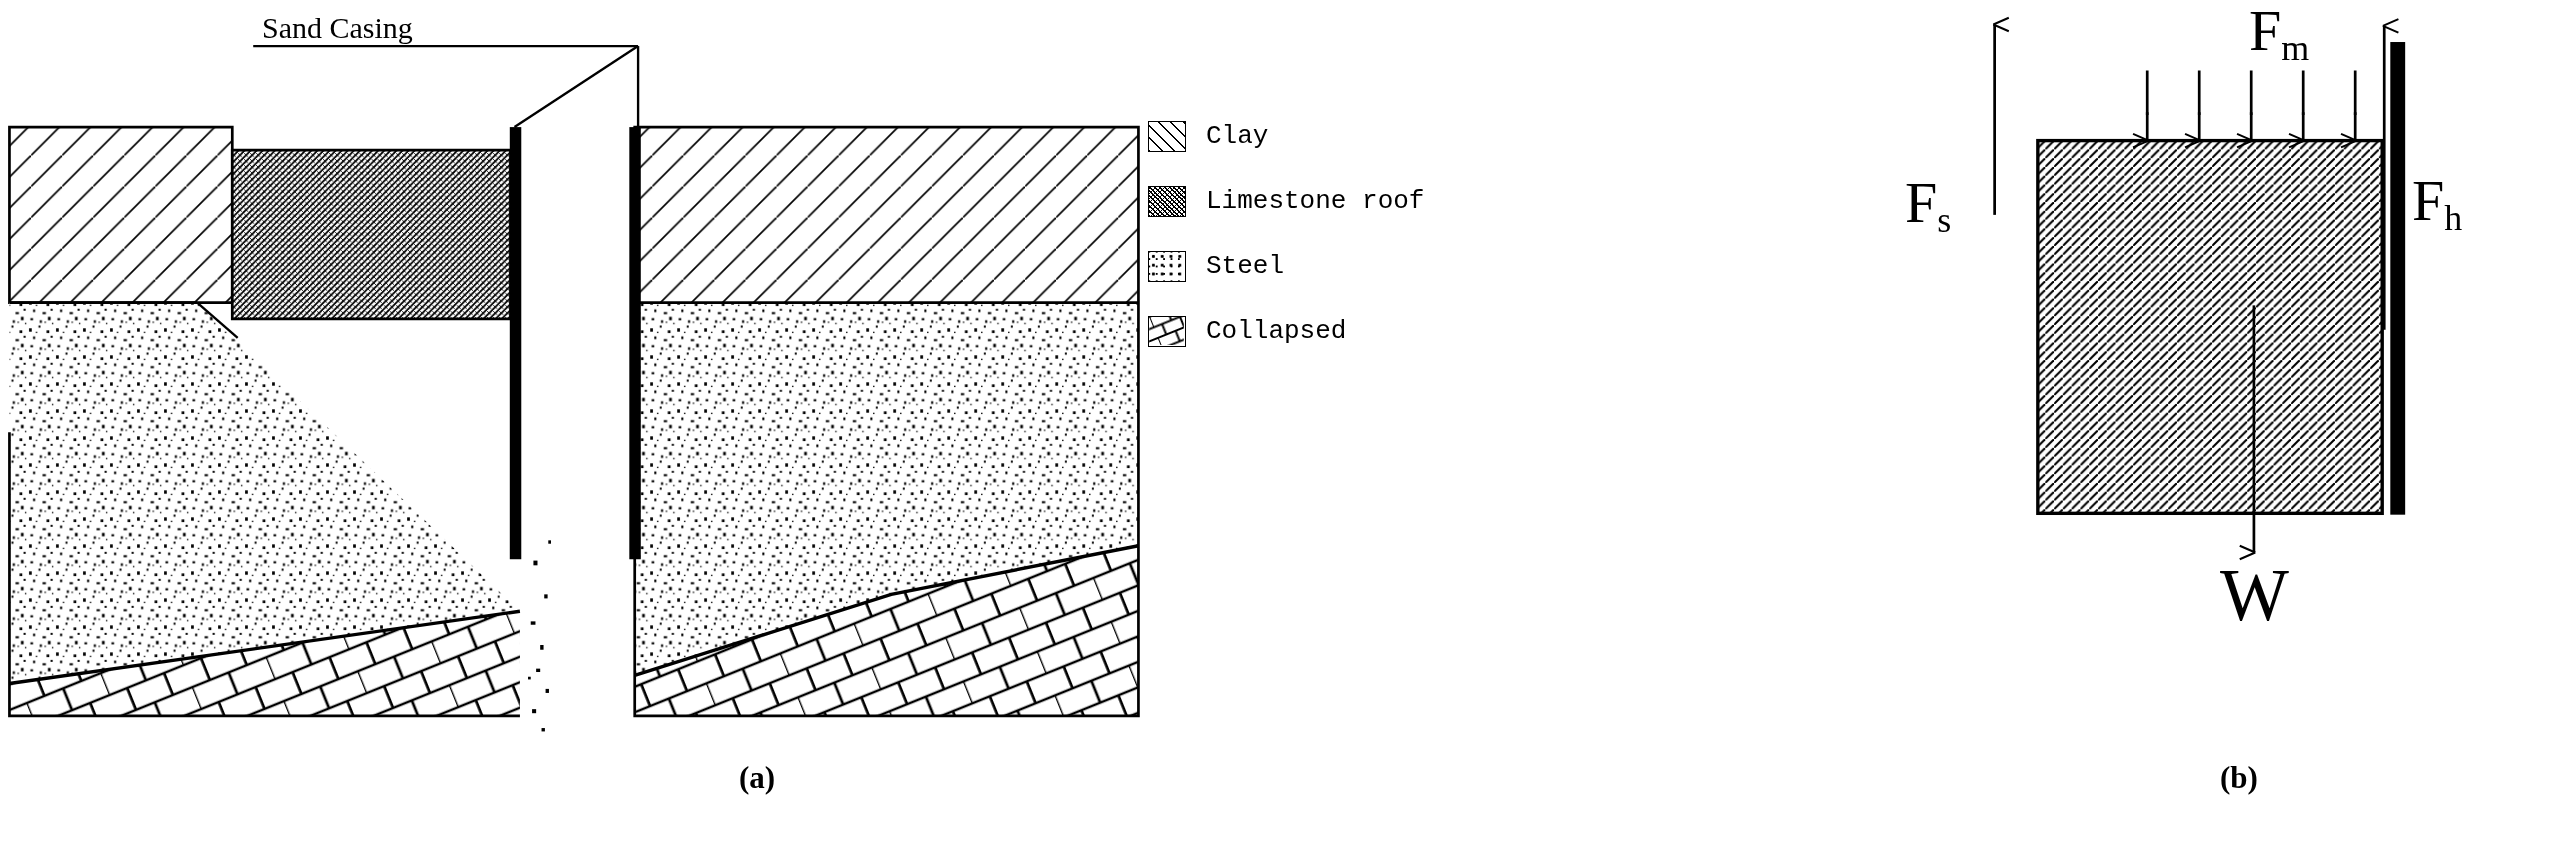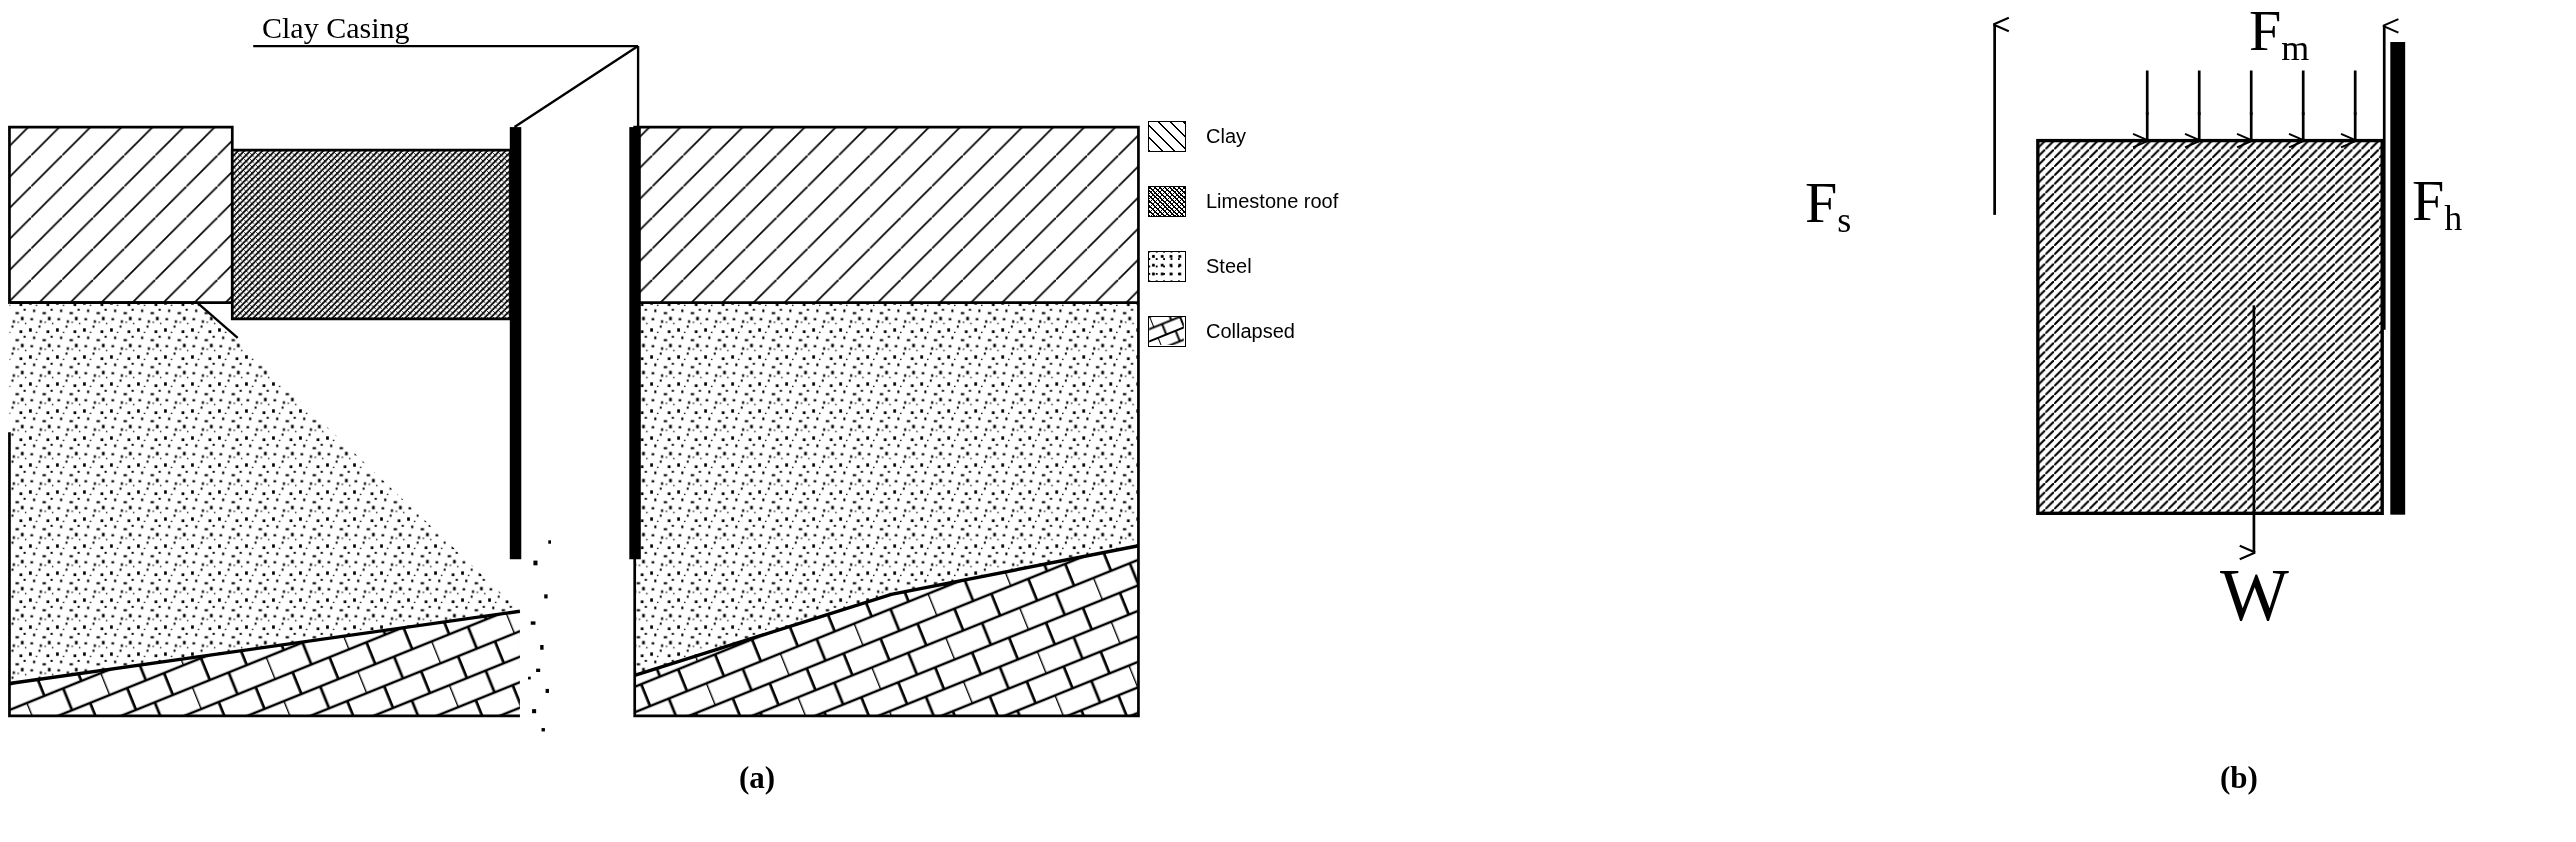--- a/index.html
+++ b/index.html
@@ -8,27 +8,27 @@
   #stage{position:relative;width:2576px;height:843px;}
   svg.fig{position:absolute;left:0;top:0;width:2576px;height:843px;}
   .cap{position:absolute;font-family:"Liberation Serif",serif;
        font-size:31px;font-weight:bold;color:#000;}
   .lbl{position:absolute;font-family:"Liberation Serif",serif;color:#000;}
   #steelCasingLabel{left:262px;top:10.8px;font-size:30px;}
   #legendWrap{position:absolute;left:1148px;top:120px;}
   .legrow{display:flex;align-items:center;height:32px;margin-bottom:33px;}
   .legswatch{width:38px;height:31px;border:1.4px solid #000;box-sizing:border-box;
              margin-right:20px;background:#fff;}
-  .legtext{font-size:20px;font-family:Liberation Sans, sans-serif;white-space:nowrap;}
+  .legtext{font-size:26px;font-family:Liberation Mono, monospace;white-space:nowrap;}
   .flbl{position:absolute;font-family:"Liberation Serif",serif;font-size:58px;}
   .flbl sub{font-size:36px;vertical-align:baseline;position:relative;top:9.5px;}
   #capA{left:739px;top:760px;}
   #capB{left:2220px;top:760px;}
   #lblFm{left:2249px;top:-2.7px;}
-  #lblFs{left:1805px;top:169px;}
+  #lblFs{left:1905px;top:169px;}
   #lblFh{left:2412px;top:167px;text-align:center;}
   #lblW{left:2220px;top:554px;font-size:73px;}
 </style>
 </head>
 <body>
 
 <div id="stage">
 
   <svg class="fig" viewBox="0 0 3815 1248">
     <defs>
@@ -181,21 +181,21 @@
       <g>
         <path d="M 3531 488 V 38" stroke="#000" stroke-width="4" fill="none" marker-end="url(#arrUp)"></path>
       </g>
 
       <g>
         <path d="M 3338 452 V 818" stroke="#000" stroke-width="4" fill="none" marker-end="url(#arrUp)"></path>
       </g>
     </g>
   </svg>
 
-  <div class="lbl" id="steelCasingLabel">Clay Casing</div>
+  <div class="lbl" id="steelCasingLabel">Sand Casing</div>
 
   <div id="legendWrap">
     <div class="legrow">
       <span class="legswatch" style="background-image:
             repeating-linear-gradient(45deg,#000 0 1.4px,transparent 1.4px 8.8px);"></span>
       <span class="legtext">Clay</span>
     </div>
     <div class="legrow">
       <span class="legswatch" style="background-image:
             repeating-linear-gradient(45deg,#000 0 1.4px,transparent 1.4px 3.4px),

